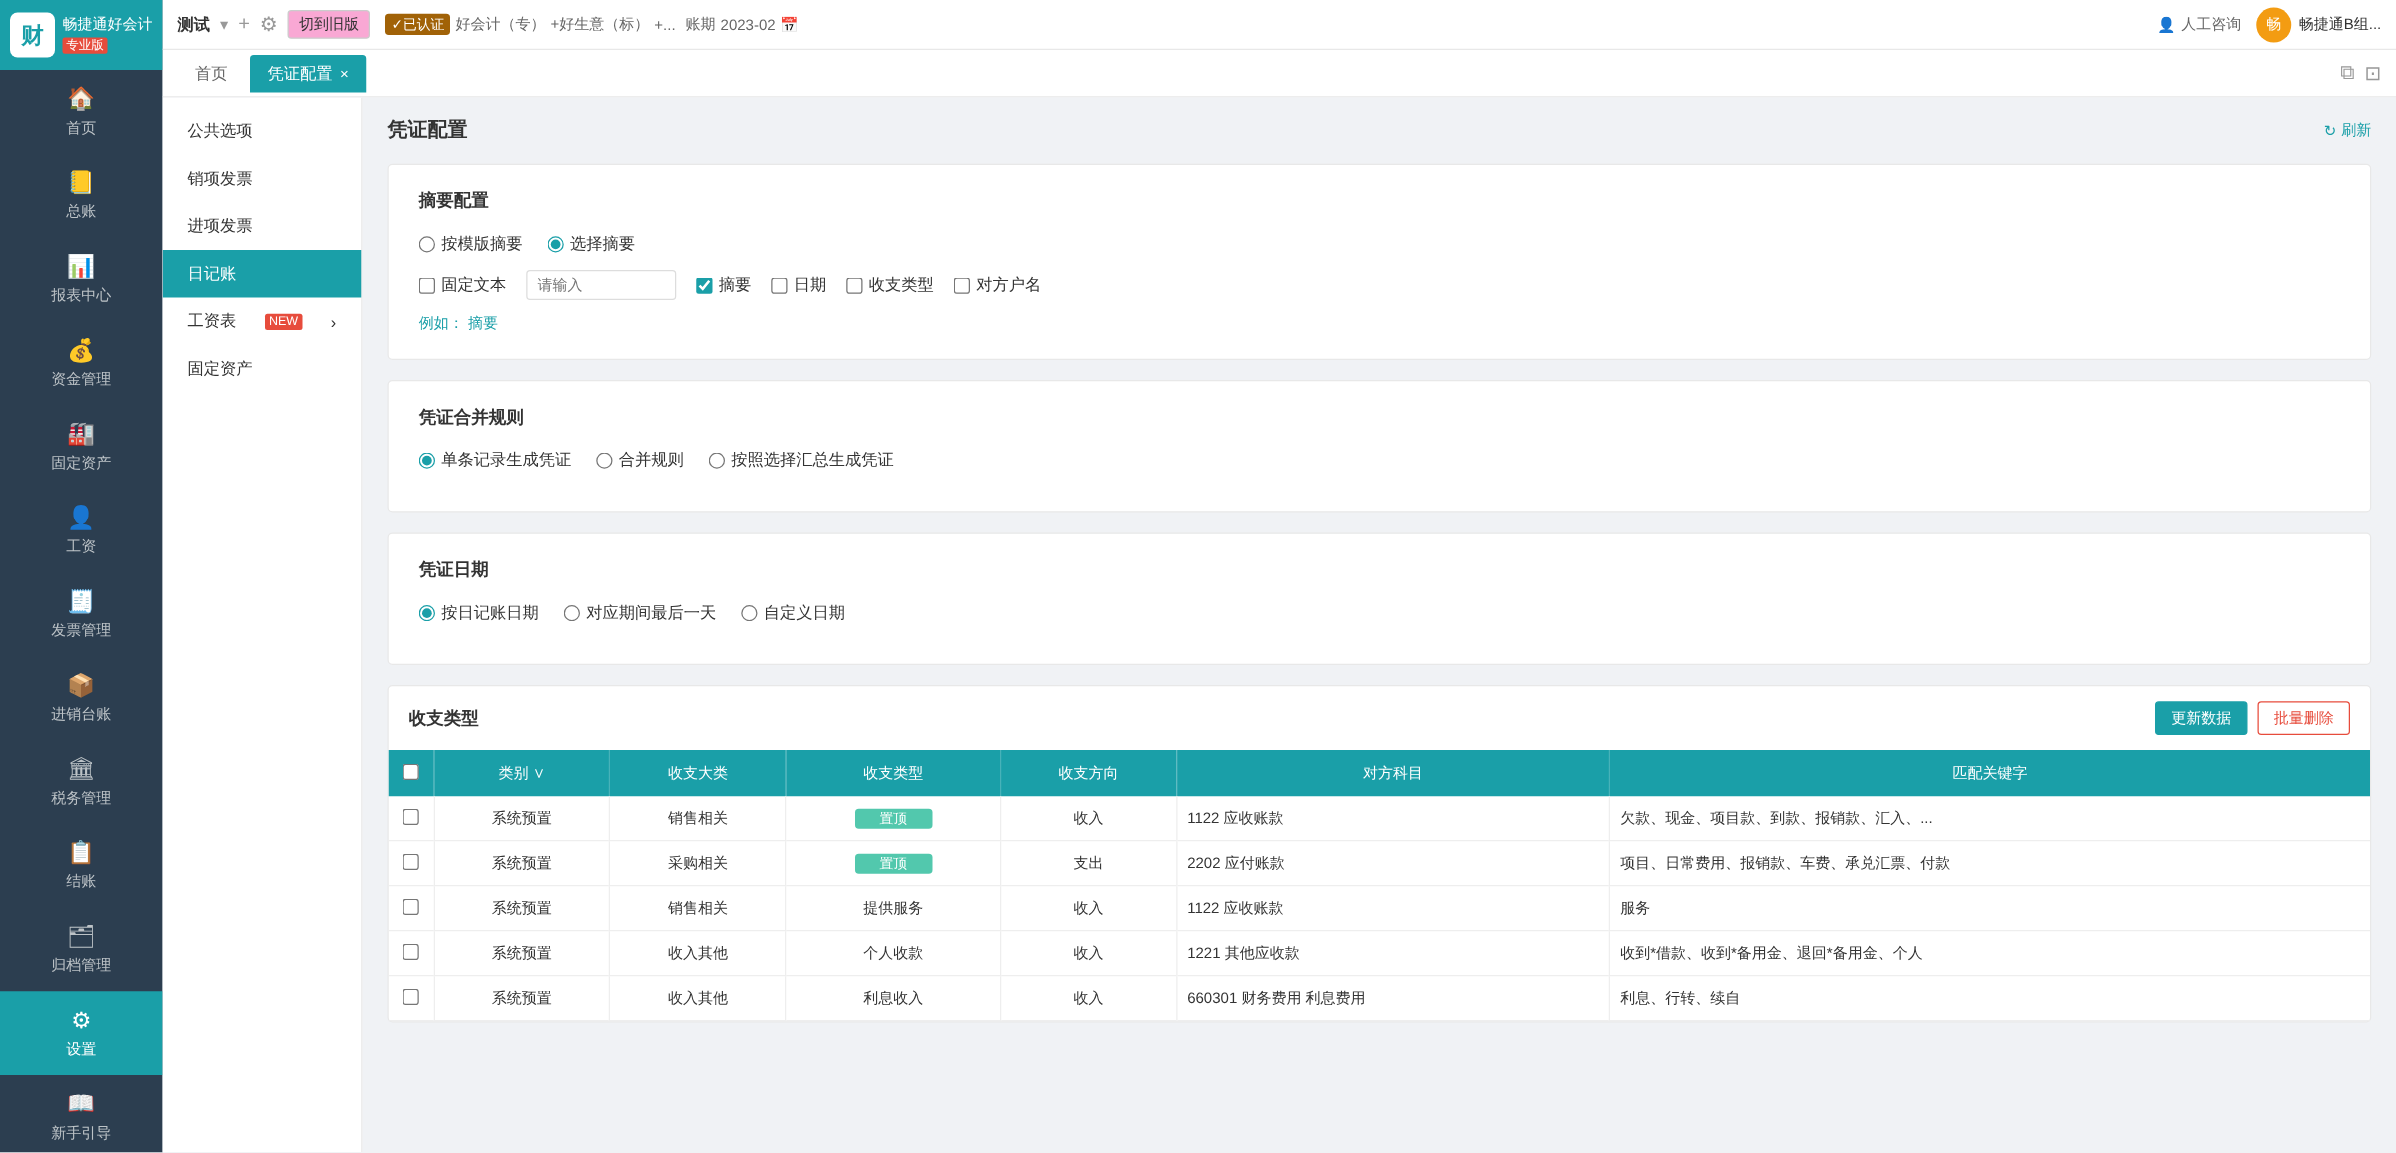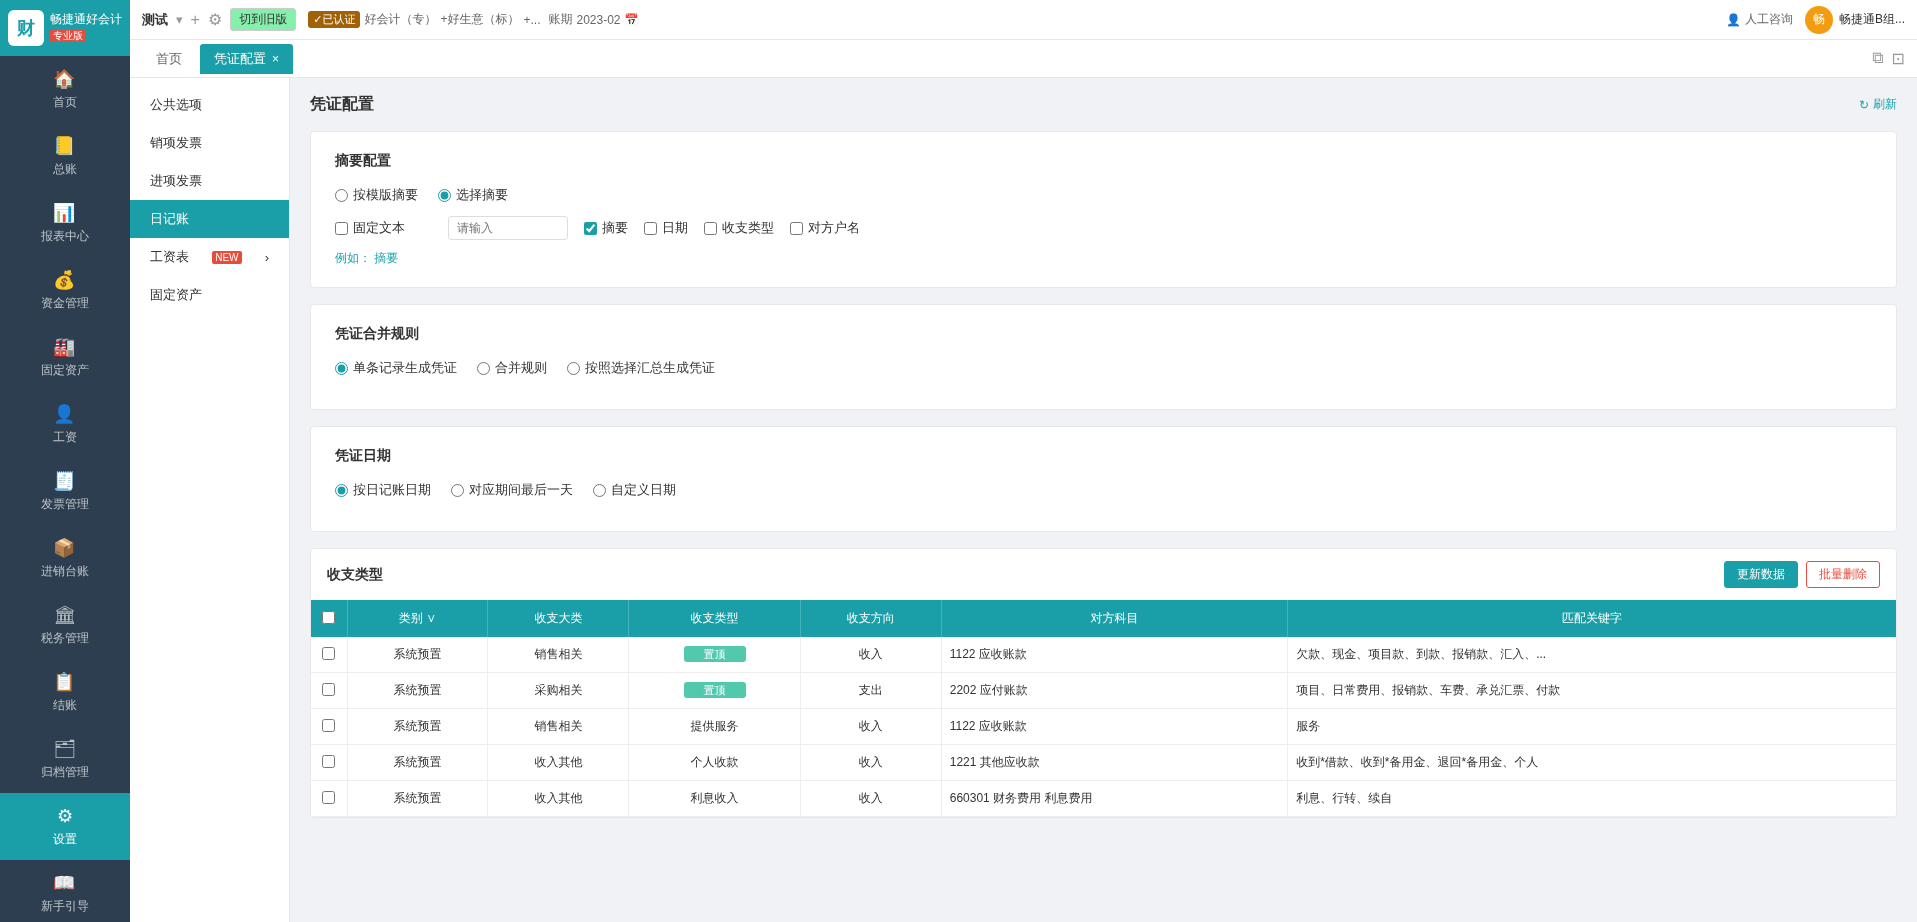--- a/index.html
+++ b/index.html
@@ -15,21 +15,21 @@
     .sidebar-item:hover, .sidebar-item.active { background: #1a9fa8; color: #fff; }
     .sidebar-item .icon { font-size: 18px; }
 
     
     .main-area { flex: 1; display: flex; flex-direction: column; overflow: hidden; }
     .topbar { background: #fff; height: 40px; display: flex; align-items: center; padding: 0 12px; border-bottom: 1px solid #e8e8e8; gap: 8px; }
     .topbar-company { font-size: 13px; color: #333; font-weight: bold; }
     .topbar-arrow { color: #999; }
     .topbar-add { color: #999; font-size: 16px; cursor: pointer; }
     .topbar-settings { color: #999; font-size: 16px; cursor: pointer; }
-    .topbar-switch-btn { border: 1px solid #ccc; border-radius: 3px; padding: 2px 8px; font-size: 12px; color: #333; cursor: pointer; background: #86efac; }
+    .topbar-switch-btn { border: 1px solid #ccc; border-radius: 3px; padding: 2px 8px; font-size: 12px; color: #333; cursor: pointer; background: #f9a8d4; }
     .topbar-badges { display: flex; gap: 4px; align-items: center; margin-left: 4px; }
     .badge-green { background: #a16207; color: #fff; border-radius: 3px; padding: 1px 5px; font-size: 11px; }
     .topbar-period { font-size: 12px; color: #666; display: flex; align-items: center; gap: 4px; }
     .topbar-right { margin-left: auto; display: flex; align-items: center; gap: 12px; }
     .topbar-consult { color: #666; font-size: 12px; display: flex; align-items: center; gap: 4px; }
     .topbar-user { display: flex; align-items: center; gap: 6px; }
     .topbar-avatar { width: 28px; height: 28px; border-radius: 50%; background: #f39c12; display: flex; align-items: center; justify-content: center; color: #fff; font-size: 12px; }
     .topbar-username { font-size: 12px; color: #333; }
 
     
@@ -55,21 +55,21 @@
     .refresh-btn { color: #1a9fa8; font-size: 12px; cursor: pointer; display: flex; align-items: center; gap: 4px; }
 
     .section { background: #fff; border-radius: 4px; margin-bottom: 16px; padding: 20px 24px; border: 1px solid #e8e8e8; }
     .section-title { font-size: 14px; font-weight: bold; color: #333; margin-bottom: 16px; }
     .radio-group { display: flex; gap: 20px; align-items: center; margin-bottom: 12px; }
     .radio-item { display: flex; align-items: center; gap: 5px; cursor: pointer; font-size: 13px; color: #333; }
     .radio-item input[type="radio"] { accent-color: #1a9fa8; cursor: pointer; }
     .checkbox-group { display: flex; gap: 16px; align-items: center; margin-top: 10px; }
     .checkbox-item { display: flex; align-items: center; gap: 5px; font-size: 13px; color: #333; cursor: pointer; }
     .checkbox-item input[type="checkbox"] { accent-color: #1a9fa8; cursor: pointer; }
-    .text-input { border: 1px solid #ddd; border-radius: 3px; padding: 4px 8px; font-size: 12px; color: #999; width: 120px; margin-left: 27px; }
+    .text-input { border: 1px solid #ddd; border-radius: 3px; padding: 4px 8px; font-size: 12px; color: #999; width: 120px; }
     .example-text { color: #1a9fa8; font-size: 12px; margin-top: 10px; }
     .example-text a { color: #1a9fa8; text-decoration: none; }
 
     
     .table-section { background: #fff; border-radius: 4px; border: 1px solid #e8e8e8; }
     .table-header { padding: 12px 16px; display: flex; align-items: center; justify-content: space-between; }
     .table-title { font-size: 14px; font-weight: bold; color: #333; }
     .table-actions { display: flex; gap: 8px; }
     .action-btn { border: 1px solid #ccc; border-radius: 3px; padding: 4px 12px; font-size: 12px; cursor: pointer; background: #fff; color: #333; }
     .action-btn.cyan { background: #1a9fa8; color: #fff; border-color: #1a9fa8; }

